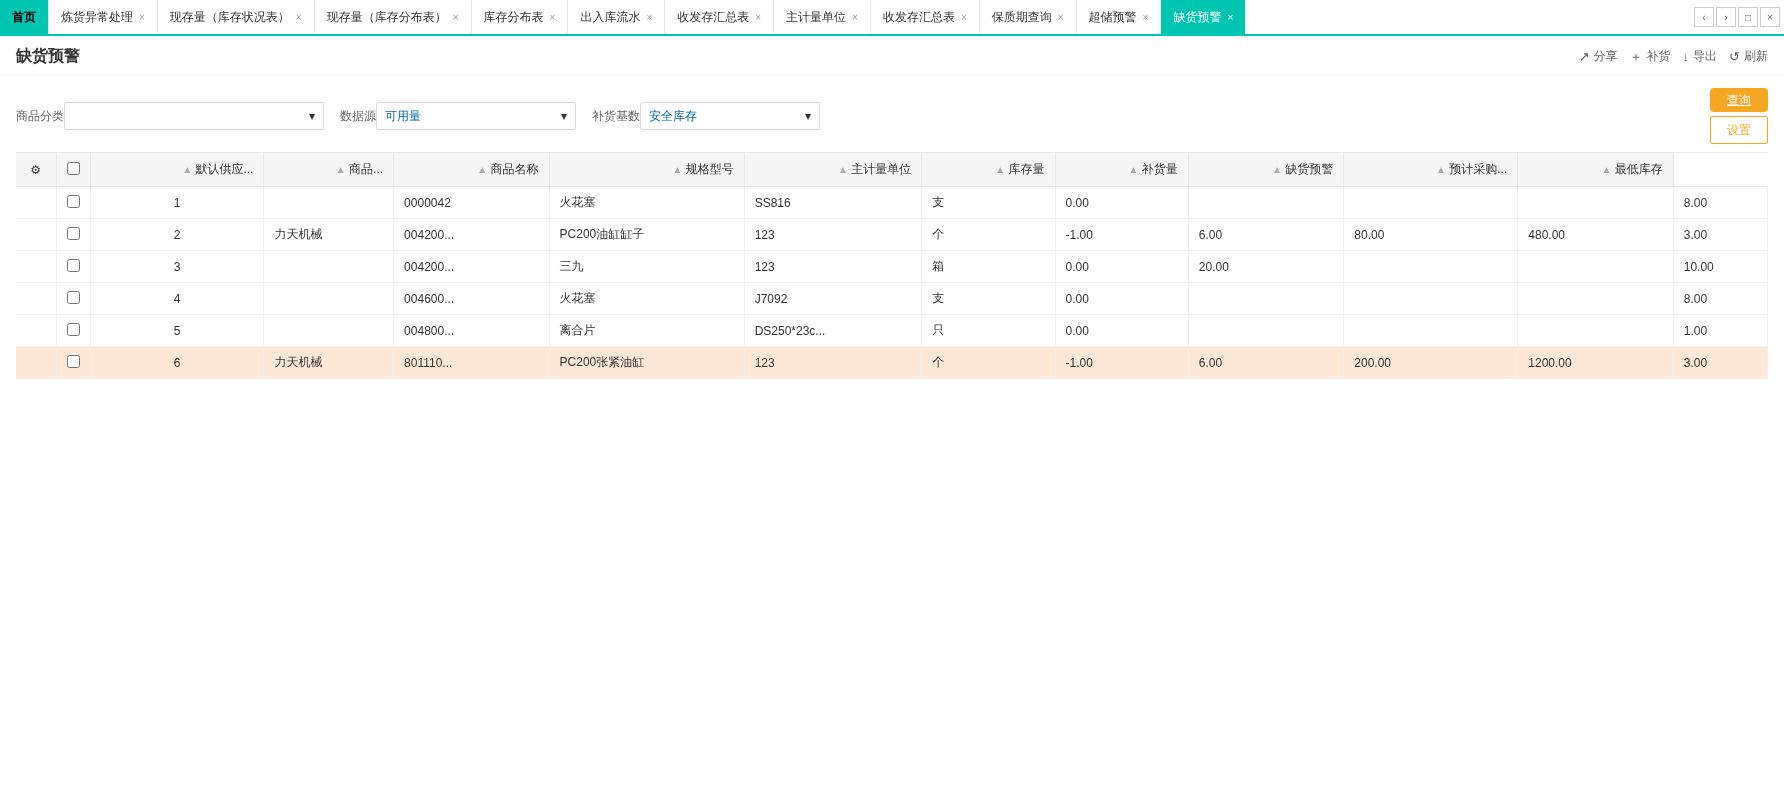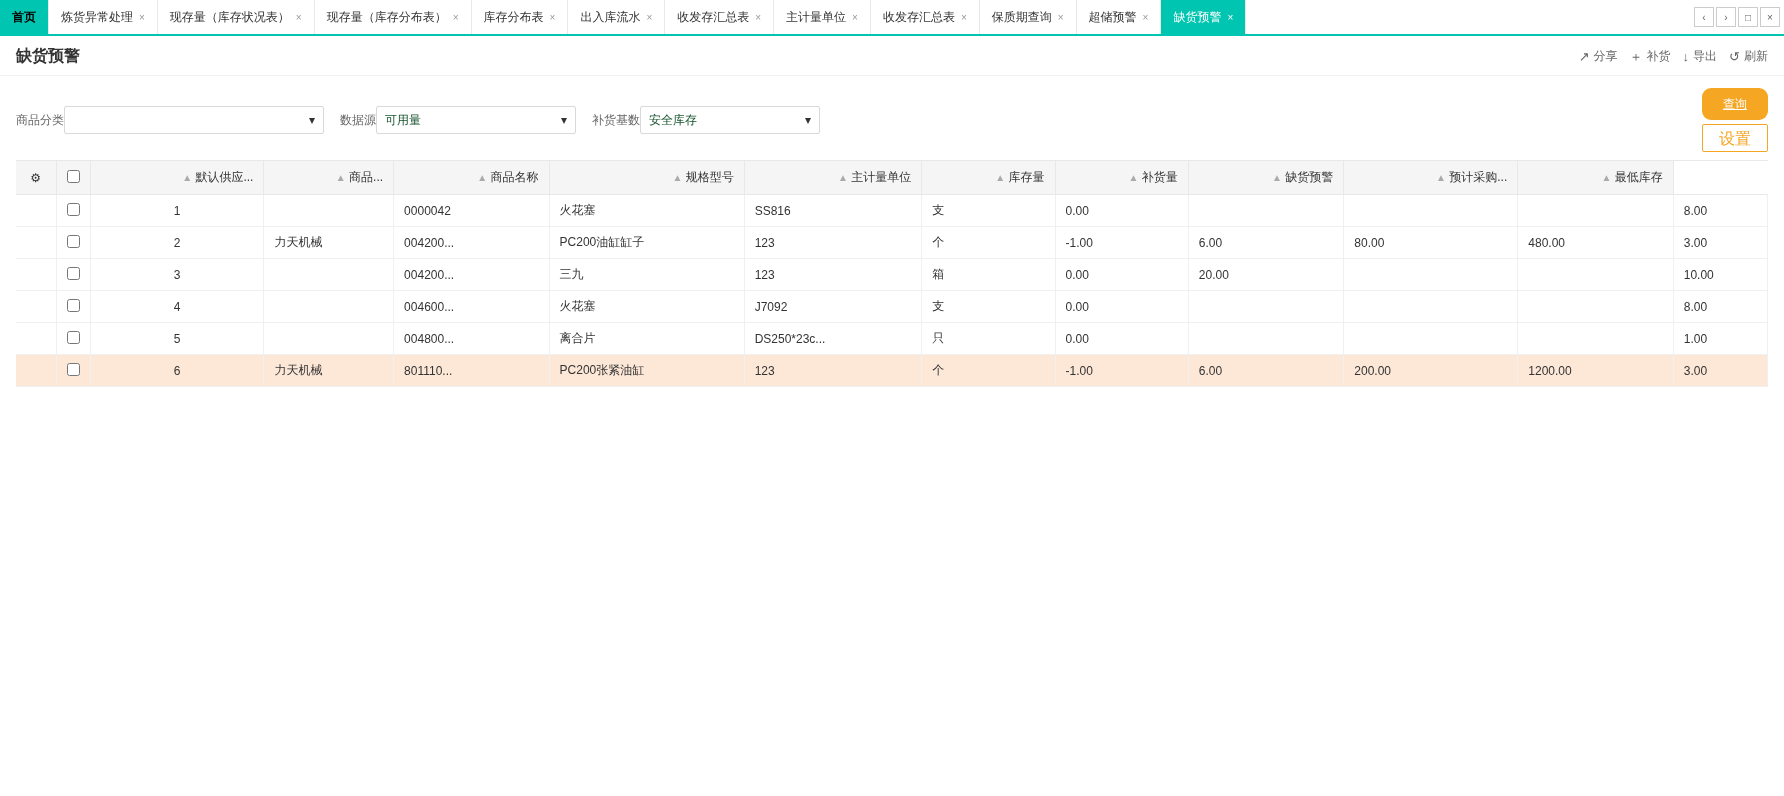--- a/index.html
+++ b/index.html
@@ -129,47 +129,47 @@
       background: #fff;
       cursor: pointer;
       display: flex;
       align-items: center;
       justify-content: space-between;
     }
     .filter-select-text {
       color: #999;
     }
     .filter-select-value {
-      color: #14532d;
+      color: #0369a1;
     }
     .filter-actions {
       margin-left: auto;
       display: flex;
       flex-direction: column;
       gap: 4px;
     }
     .btn-query {
       background: #f5a623;
       color: #fff;
       border: none;
-      border-radius: 9px;
+      border-radius: 4px;
       padding: 4px 16px;
       cursor: pointer;
       font-size: 12px;
-      height: 32px;
+      height: 24px;
       text-decoration: underline;
     }
     .btn-settings {
       background: #fff;
       color: #f5a623;
       border: 1px solid #f5a623;
       border-radius: 2px;
       padding: 4px 16px;
       cursor: pointer;
-      font-size: 16px;
+      font-size: 12px;
       height: 28px;
     }
 
     
     .table-container {
       padding: 0 16px;
       overflow-x: auto;
     }
     table {
       width: 100%;

